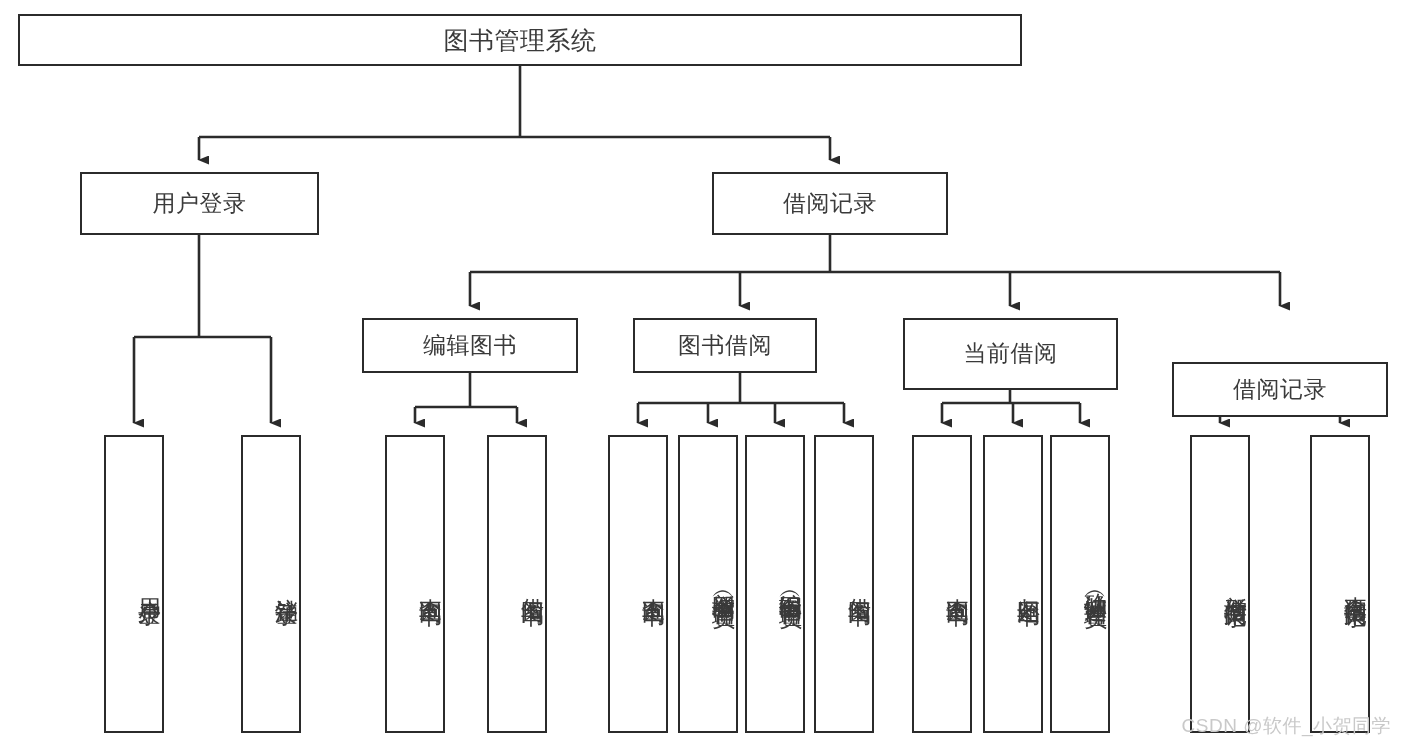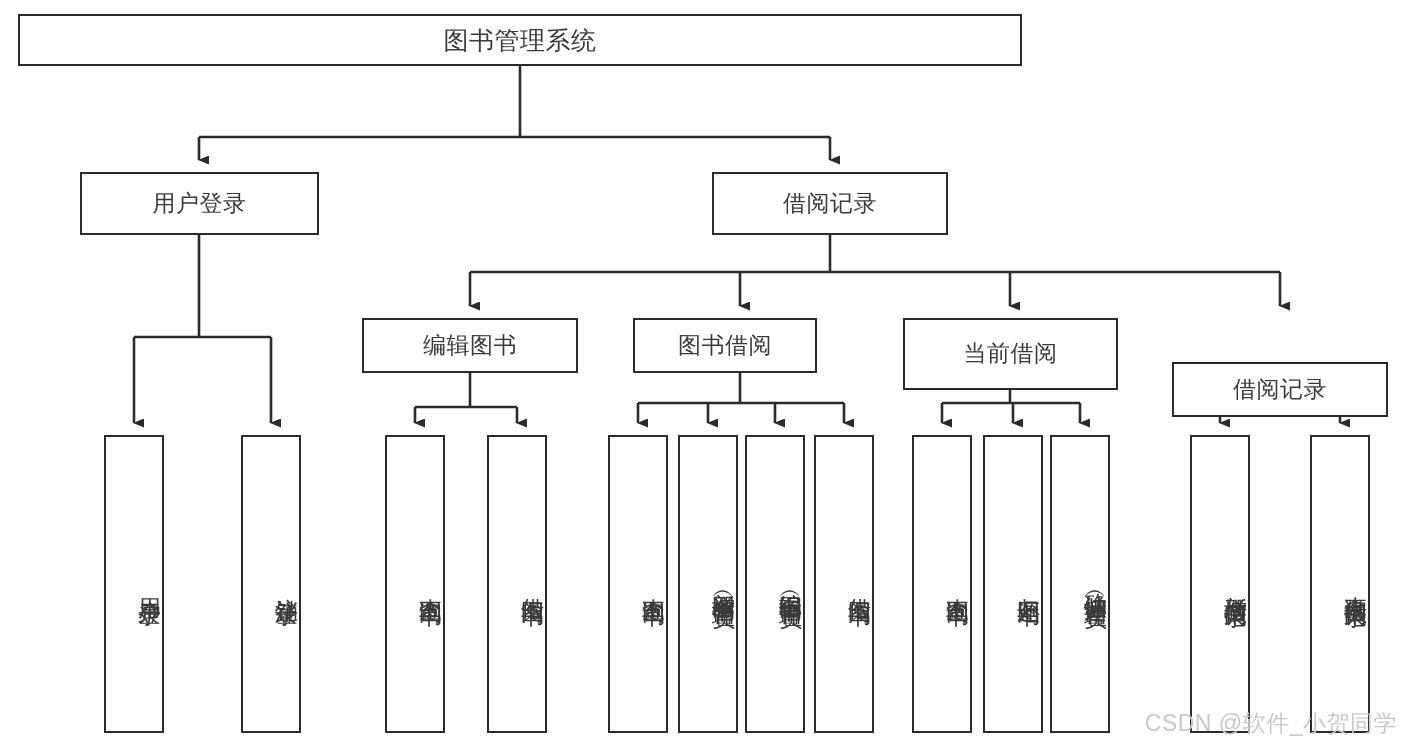--- a/index.html
+++ b/index.html
@@ -53,23 +53,23 @@
   .node.vert .vtext {
     writing-mode: vertical-rl;
     text-orientation: upright;
     display: block;
   }
   #root-node {
     font-size: 25px;
   }
   #watermark {
     position: absolute;
-    right: 8px;
+    right: 14px;
     bottom: 8px;
-    font-size: 23px;
+    font-size: 19px;
     color: #c9c9c9;
     white-space: nowrap;
     letter-spacing: 0.5px;
   }
 </style>
 </head>
 <body>
 
 <div id="canvas" style="background: rgb(255, 255, 255);">
 

